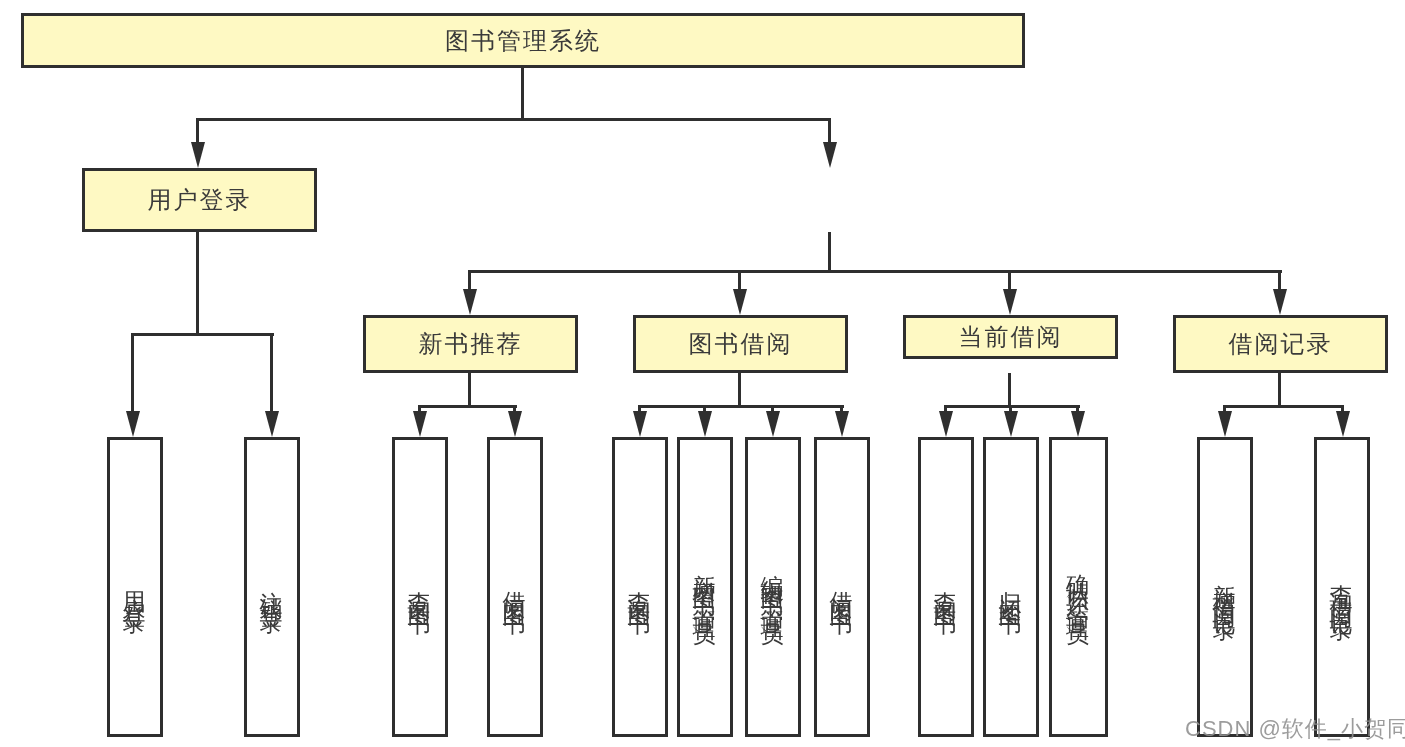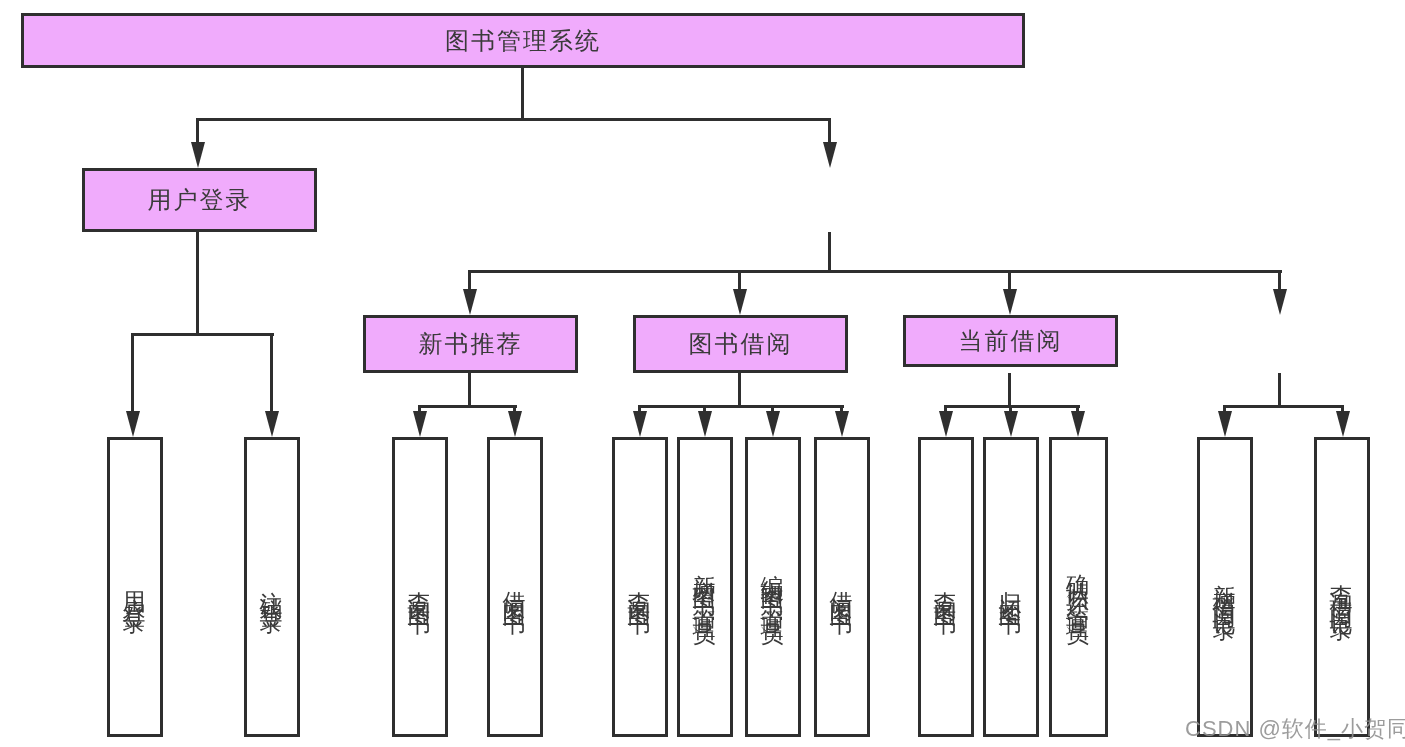--- a/index.html
+++ b/index.html
@@ -8,21 +8,21 @@
     width: 1405px;
     height: 747px;
     background: #ffffff;
     font-family: "Liberation Sans", "DejaVu Sans", sans-serif;
     overflow: hidden;
   }
   .node {
     position: absolute;
     box-sizing: border-box;
     border: 3px solid #2f2f2f;
-    background: #f0abfc;
+    background: #fef9c3;
     color: #3a3a3a;
     display: flex;
     align-items: center;
     justify-content: center;
     font-size: 24px;
     letter-spacing: 2px;
     white-space: nowrap;
   }
   .leaf {
     position: absolute;
@@ -90,21 +90,22 @@
   <div class="ar" style="left:463px; top:289px;"></div>
   <div class="vl" style="left:738px; top:270px; height:21px;"></div>
   <div class="ar" style="left:733px; top:289px;"></div>
   <div class="vl" style="left:1008px; top:270px; height:21px;"></div>
   <div class="ar" style="left:1003px; top:289px;"></div>
   <div class="vl" style="left:1278px; top:270px; height:21px;"></div>
   <div class="ar" style="left:1273px; top:289px;"></div>
 
   <div class="node" style="left:633px; top:315px; width:215px; height:58px;">图书借阅</div>
   <div class="node" style="left:363px; top:315px; width:215px; height:58px;">新书推荐</div>
-  <div class="node" style="left:903px; top:315px; width:215px; height:52px;">当前借阅</div>
+  <div class="node" style="left:903px; top:315px; width:215px; height:44px;">当前借阅</div>
+  <div class="node" style="left:1173px; top:315px; width:215px; height:58px;">借阅记录</div>
 
   <div class="vl" style="left:468px; top:373px; height:35px;"></div>
   <div class="hl" style="left:418px; top:405px; width:99px;"></div>
   <div class="vl" style="left:418px; top:405px; height:8px;"></div>
   <div class="ar" style="left:413px; top:411px;"></div>
   <div class="vl" style="left:513px; top:405px; height:8px;"></div>
   <div class="ar" style="left:508px; top:411px;"></div>
 
   <div class="vl" style="left:738px; top:373px; height:35px;"></div>
   <div class="hl" style="left:638px; top:405px; width:206px;"></div>

